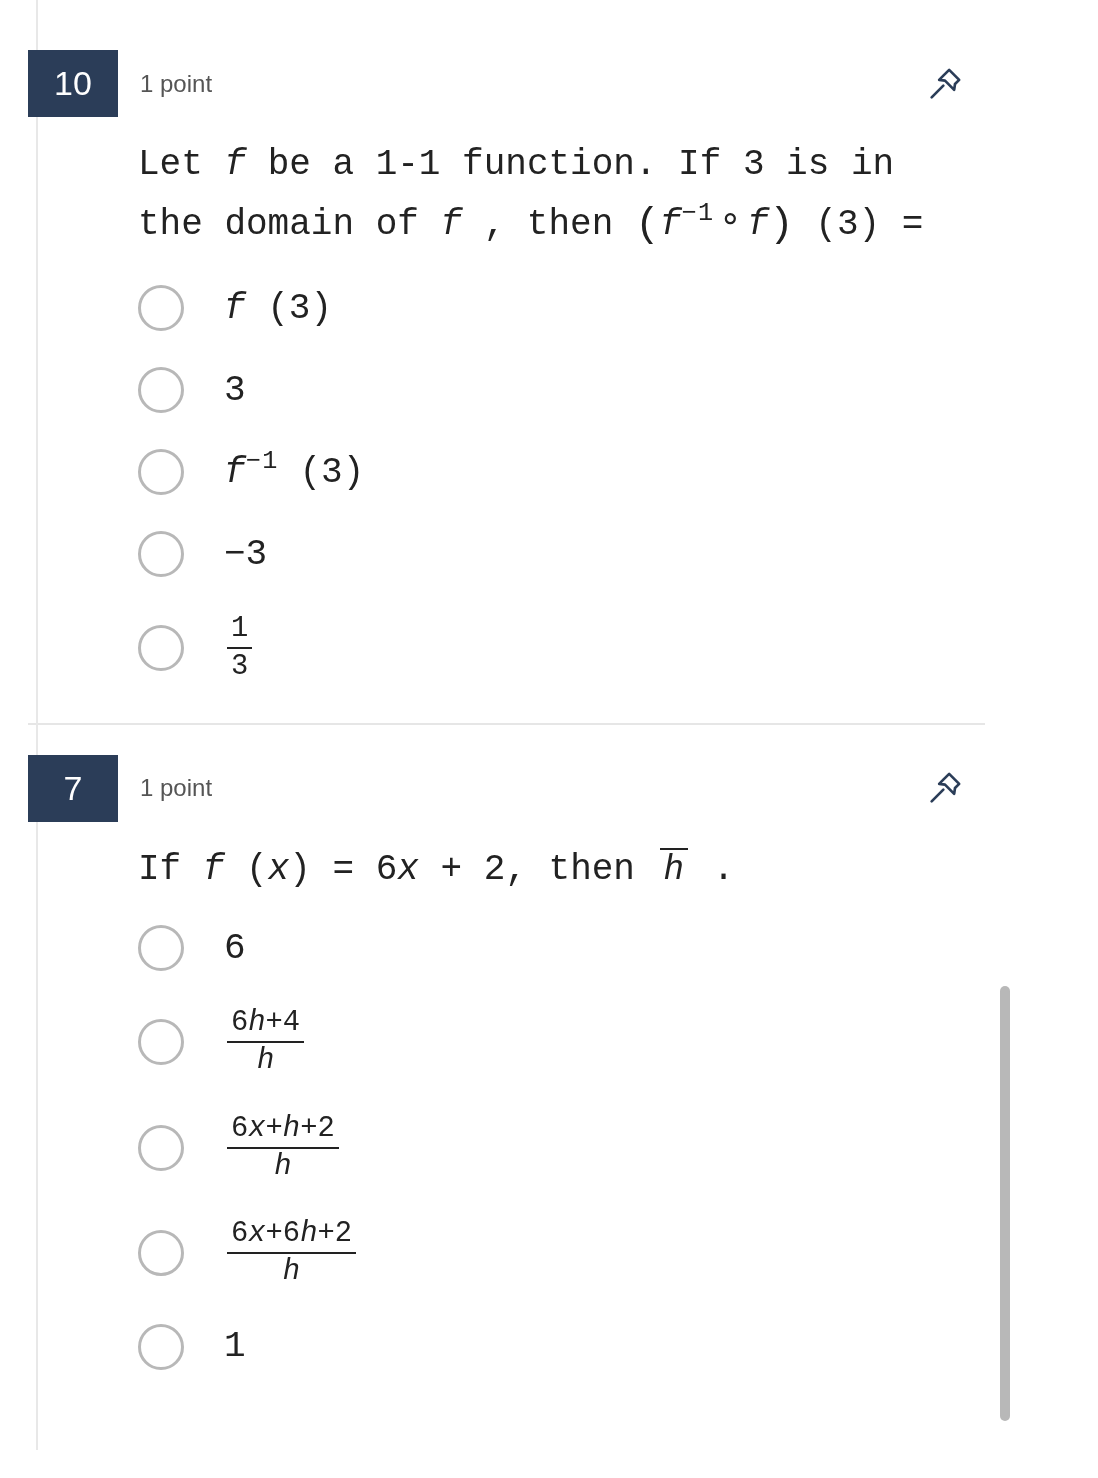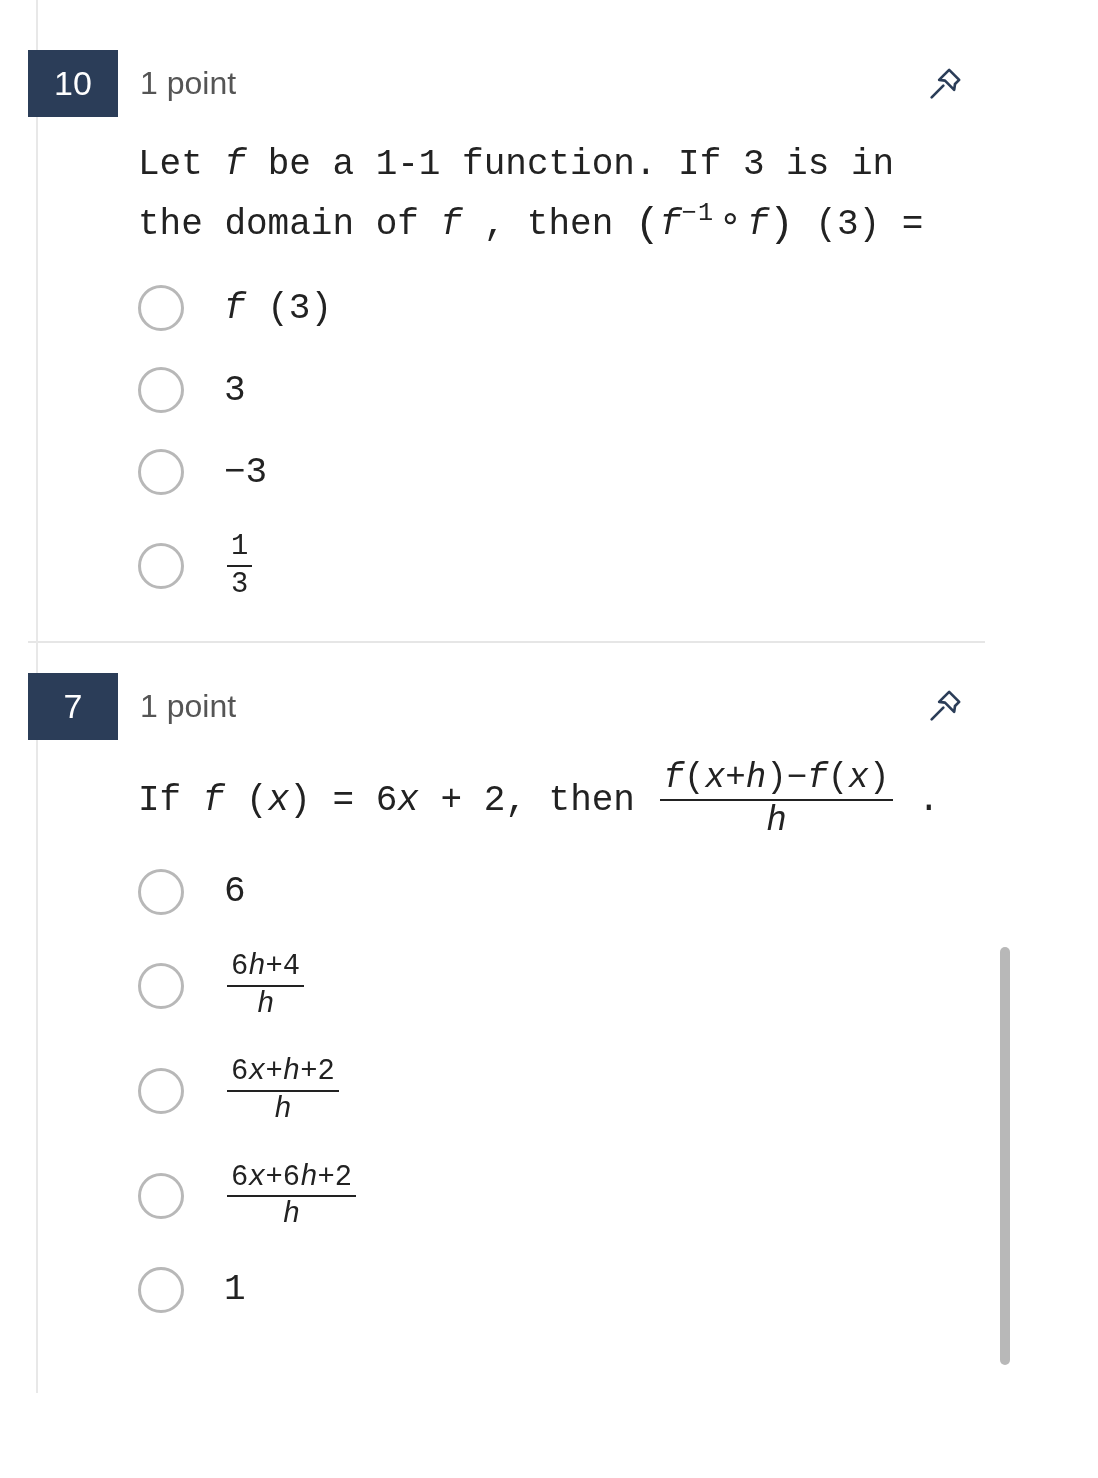--- a/index.html
+++ b/index.html
@@ -48,21 +48,21 @@
   .badge {
     background: var(--badge-bg);
     color: #fff;
     font-size: 34px;
     font-weight: 500;
     padding: 14px 24px;
     min-width: 42px;
     text-align: center;
   }
   .points {
-    font-size: 32px;
+    font-size: 24px;
     color: var(--muted);
   }
   .pin {
     margin-left: auto;
     margin-right: 20px;
   }
   .pin svg {
     width: 40px;
     height: 40px;
     display: block;
@@ -177,20 +177,26 @@
           <span class="mi">f</span><span> </span><span>(</span><span>3</span><span>)</span>
         </div>
       </div>
       <div class="option">
         <div class="radio"></div>
         <div class="option-label math">3</div>
       </div>
       <div class="option">
         <div class="radio"></div>
         <div class="option-label math">
+          <span class="mi">f</span><span class="sup"><span class="neg">−</span><span>1</span></span><span> </span><span>(</span><span>3</span><span>)</span>
+        </div>
+      </div>
+      <div class="option">
+        <div class="radio"></div>
+        <div class="option-label math">
           <span>−</span><span>3</span>
         </div>
       </div>
       <div class="option">
         <div class="radio"></div>
         <div class="option-label math">
           <span class="frac smallfrac">
             <span class="num">1</span>
             <span class="den">3</span>
           </span>
@@ -208,23 +214,20 @@
       <div class="pin">
         <svg viewBox="0 0 24 24" fill="none" stroke="#2b3d58" stroke-width="1.6" stroke-linecap="round" stroke-linejoin="round">
           <path d="M14.5 3.5 L20.5 9.5 L18 12 L17.5 15.5 L12 10 L8.5 9.5 L11 7 Z"></path>
           <line x1="11" y1="13" x2="4" y2="20"></line>
         </svg>
       </div>
     </div>
 
     <div class="stem math">
       <span>If </span><span class="mi">f</span><span> (</span><span class="mi">x</span><span>) </span><span>=</span><span> 6</span><span class="mi">x</span><span> + 2</span><span>, then </span><span class="frac" style="font-size:0.95em">
-        <span class="num">
-          <span class="mi">f</span><span>(</span><span class="mi">x</span><span>+</span><span class="mi">h</span><span>)</span><span>−</span><span class="mi">f</span><span>(</span><span class="mi">x</span><span>)</span>
-        </span>
         <span class="den">
           <span class="mi">h</span>
         </span>
       </span><span> .</span>
     </div>
 
     <div class="options">
       <div class="option">
         <div class="radio"></div>
         <div class="option-label math">6</div>

